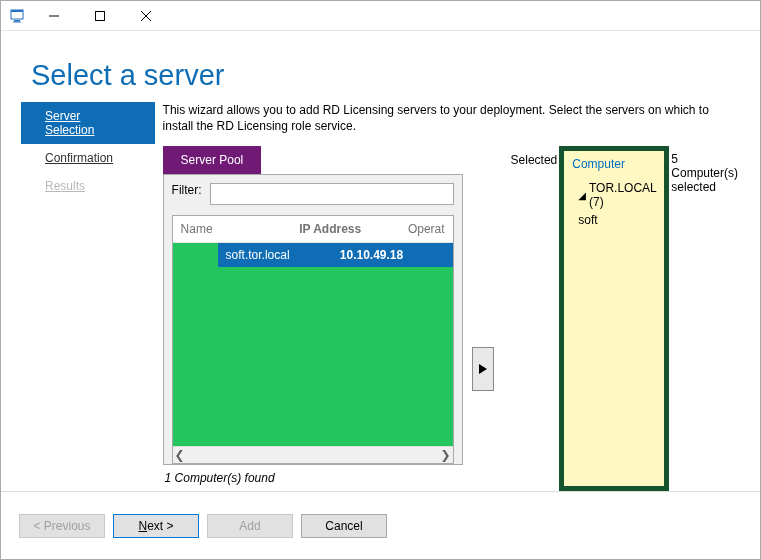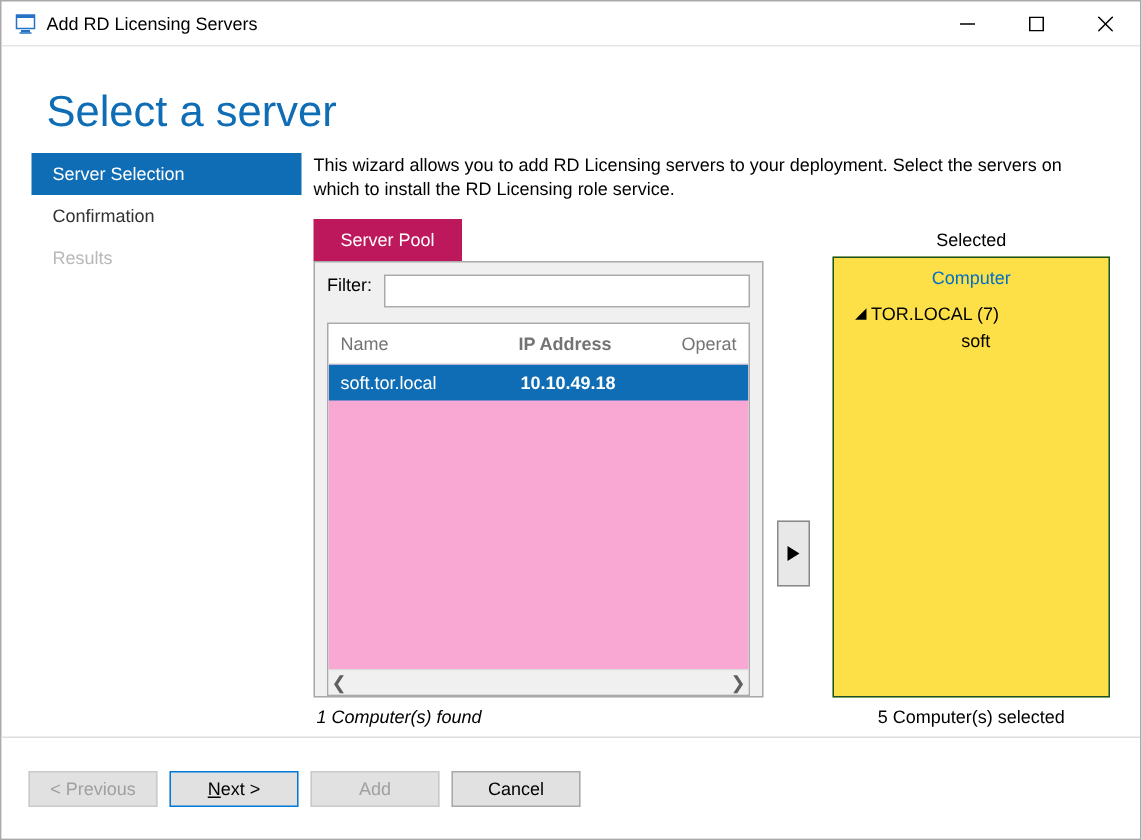--- a/index.html
+++ b/index.html
@@ -42,41 +42,42 @@
     flex: 1;
     display: flex;
     padding: 0 20px 0 20px;
   }
   .sidebar {
     width: 180px;
     padding-top: 0;
     margin-right: 8px;
   }
   .sidebar-item {
-    padding: 7px 14px;
+    padding: 7px 24px;
     font-size: 12px;
     color: #323232;
     cursor: pointer;
+    text-decoration: underline;
   }
   .sidebar-item.selected {
     background: #0f6db5;
     color: #fff;
   }
   .sidebar-item.disabled { color: #b8b8b8; cursor: default; }
   .content {
     flex: 1;
     display: flex;
     flex-direction: column;
   }
   .desc { color:#000; line-height: 1.35; margin-bottom: 12px; }
   .panels { display:flex; flex:1; gap:0; }
   .pool-panel { width: 300px; display:flex; flex-direction:column; }
   .tab-row { display:flex; }
   .tab {
-    background:#be185d; color:#fff; padding:7px 18px; font-size:12px;text-align:center;
+    background:#701a75; color:#fff; padding:7px 18px; font-size:12px;text-align:center;
   }
   .pool-box {
     border:1px solid #a9a9a9; background:#f0f0f0;
     padding:8px 8px 0 8px; flex:1; display:flex; flex-direction:column;
   }
   .filter-row { display:flex; align-items:flex-start; gap:8px; margin-bottom:10px; }
   .filter-row label { color:#000; }
   .filter-row input {
     flex:1; height:22px; border:1px solid #a9a9a9; background:#fff; padding:0 4px;
     font-family:inherit; font-size:12px;
@@ -85,42 +86,42 @@
     background:#fff; border:1px solid #a9a9a9; flex:1; display:flex; flex-direction:column;
     min-height:170px; overflow:hidden;
   }
   .grid-header {
     display:flex; border-bottom:1px solid #e6e6e6; color:#737373;
   }
   .col { padding:6px 8px; }
   .col.name { width:120px; }
   .col.ip { width:110px;font-weight:bold; }
   .col.os { flex:1; }
-  .grid-body { flex:1; background:#f9a8d4; overflow:auto; }
+  .grid-body { flex:1; background:#22c55e; overflow:auto;padding-left:45px; }
   .grid-row { display:flex; color:#000; }
   .grid-row.selected { background:#0f6db5; color:#fff; }
   .grid-row .col { padding:5px 8px; }
   .hscroll {
     height:17px; background:#f0f0f0; border-top:1px solid #ddd;
     display:flex; align-items:center; justify-content:space-between;
     padding:0 2px; color:#606060;
   }
   .below-pool { padding:6px 2px; color:#000;font-style:italic; }
   .arrow-col {
     width:40px; display:flex; align-items:center; justify-content:center;
     padding-top:100px;
   }
   .arrow-btn {
     width:22px; height:44px; border:1px solid #888; background:#e8e8e8;
     display:flex; align-items:center; justify-content:center; cursor:pointer;
   }
-  .sel-panel { flex:1; display:flex; flex-direction:column; margin-left:6px;text-align:center;}
+  .sel-panel { flex:1; display:flex; flex-direction:row; margin-left:6px;}
   .sel-label { padding:7px 2px 4px 2px; }
   .sel-box {
-    border:1px solid #14532d; background:#fde047; flex:1; padding:6px 8px;
+    border:5px solid #14532d; background:#fef9c3; flex:1; padding:6px 8px;
     min-height:238px;
   }
   .sel-box .hdr { color:#006fc4; margin-bottom:8px; }
   .tree-row { display:flex; align-items:center; gap:3px; padding:2px 0 2px 6px; }
   .tree-toggle { font-size:10px; color:#000; }
   .tree-child { padding:2px 0 2px 6px; }
   .below-sel { padding:6px 2px; color:#000; }
   
   .footer {
     height:68px; border-top:1px solid #ddd; background:#fff;
@@ -143,21 +144,20 @@
 
 <div class="titlebar">
   <span class="icon">
     <svg width="16" height="16" viewBox="0 0 16 16">
       <rect x="2" y="2" width="12" height="9" fill="#fff" stroke="#2673c5" stroke-width="1"></rect>
       <rect x="2" y="2" width="12" height="2" fill="#2673c5"></rect>
       <rect x="5" y="12" width="6" height="1.5" fill="#2673c5"></rect>
       <rect x="4" y="13.5" width="8" height="1" fill="#2673c5"></rect>
     </svg>
   </span>
-  <span class="title">Add RD Licensing Servers</span>
   <div class="winbtn">
     <svg width="10" height="10" viewBox="0 0 10 10">
         <line x1="0" y1="5" x2="10" y2="5" stroke="#000" stroke-width="1"></line>
       </svg>
   </div>
   <div class="winbtn">
     <svg width="10" height="10" viewBox="0 0 10 10">
         <rect x="0.5" y="0.5" width="9" height="9" fill="none" stroke="#000" stroke-width="1"></rect>
       </svg>
   </div>

